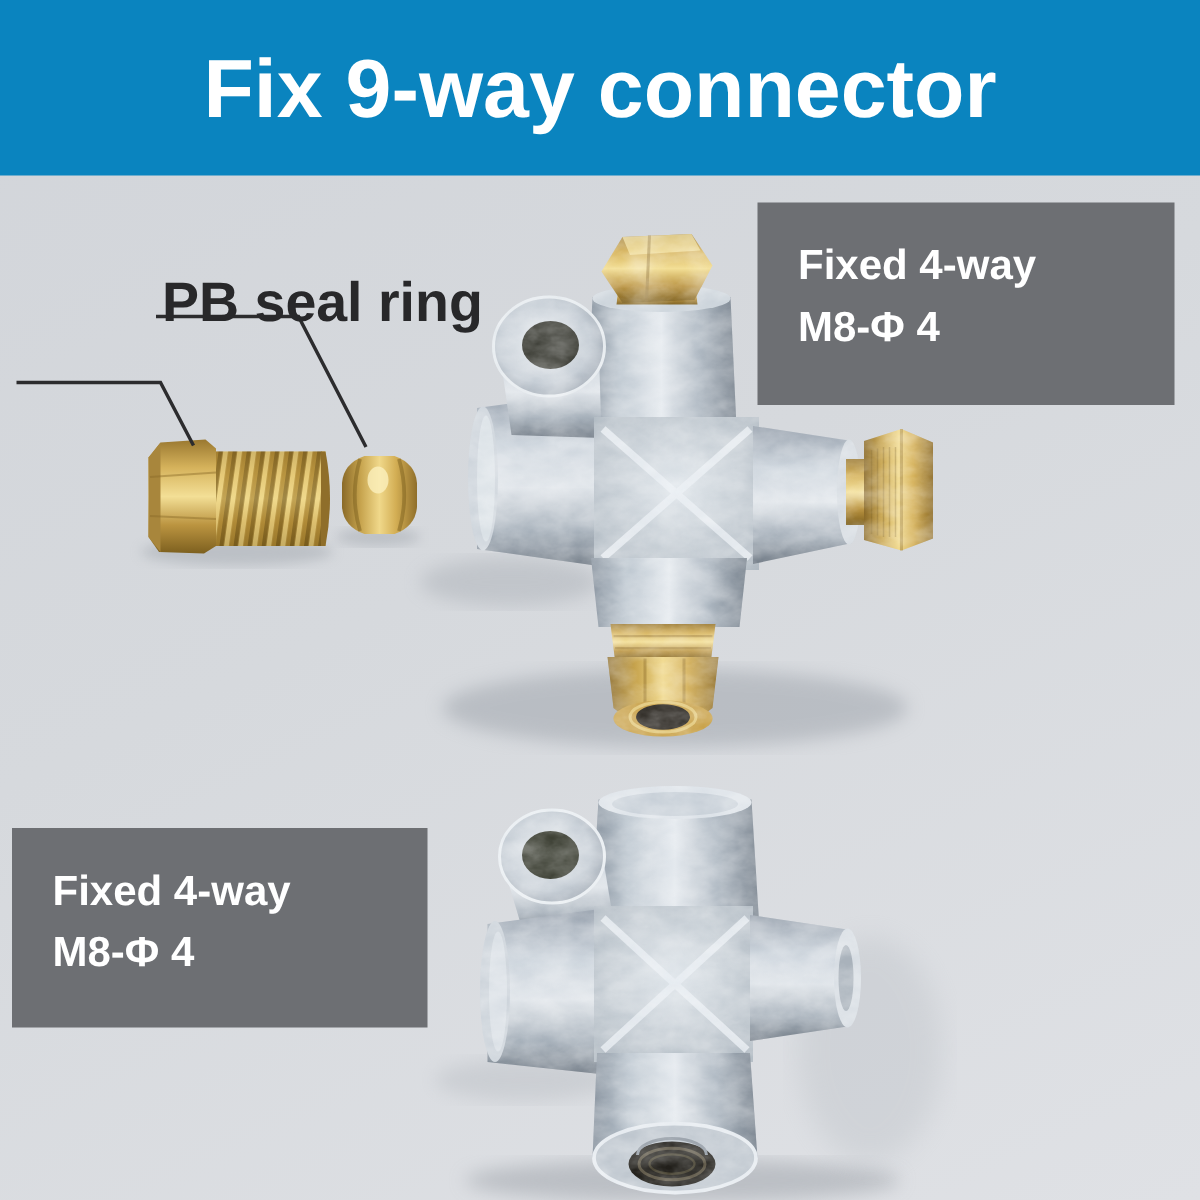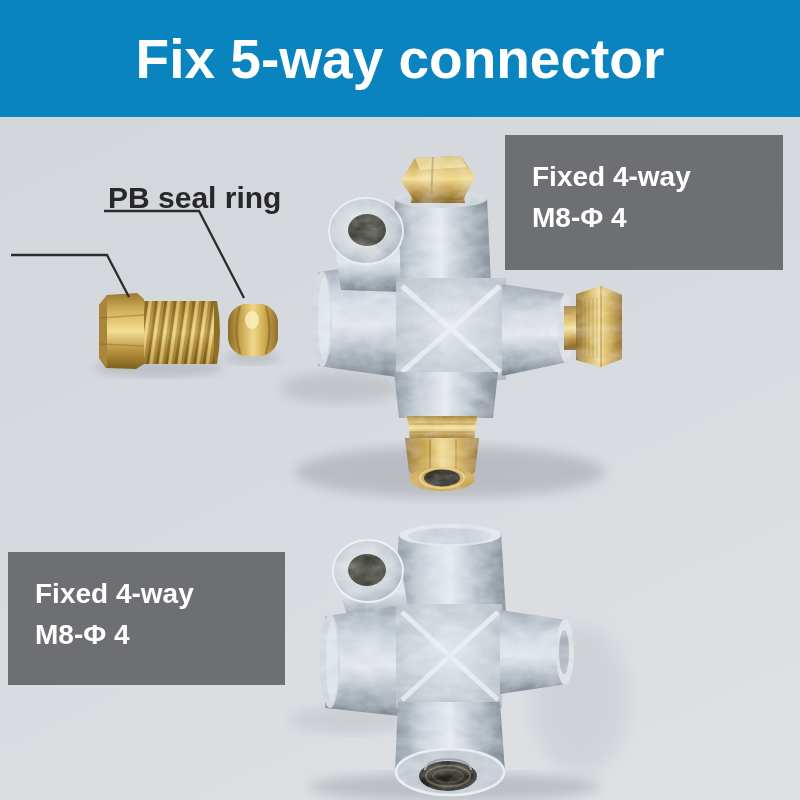--- a/index.html
+++ b/index.html
@@ -10,21 +10,21 @@
   }
   .banner{
     position:absolute;left:0;top:0;width:800px;height:117px;
     background:#0a84bf;display:flex;align-items:center;justify-content:center;
   }
   .banner h1{
     margin:0;color:#ffffff;font-size:55px;font-weight:700;letter-spacing:0;
   }
   .photo-svg{position:absolute;left:0;top:0;}
   .part-label{
-    position:absolute;color:#28282a;font-weight:700;font-size:30px;white-space:nowrap;
+    position:absolute;color:#28282a;font-weight:700;font-size:37px;white-space:nowrap;
   }
   .label-pb{left:108px;top:181px;}
   .label-pa{left:16px;top:222px;}
   .spec-box{
     position:absolute;background:#6d6f73;color:#ffffff;font-weight:700;
     font-size:28px;line-height:41px;padding:21px 0 0 27px;box-sizing:border-box;
   }
   .spec-box-top{left:505px;top:135px;width:278px;height:135px;}
   .spec-box-bottom{left:8px;top:552px;width:277px;height:133px;}
 </style>
@@ -195,21 +195,21 @@
       <ellipse cx="252" cy="320" rx="7" ry="9" fill="#fbf0bd" opacity="0.8"></ellipse>
     </g>
 
     <g stroke="#2c2c2e" stroke-width="2.3" fill="none">
       <path d="M104,211 L199,211 L244,298"></path>
       <path d="M11,255 L107,255 L129,297"></path>
     </g>
   </svg>
 
   <div class="banner">
-    <h1>Fix 5-way connector</h1>
+    <h1>Fix 9-way connector</h1>
   </div>
 
   <div class="part-label label-pb">PB seal ring</div>
 
   <div class="spec-box spec-box-top">
     <div>Fixed 4-way</div>
     <div>M8-Φ 4</div>
   </div>
   <div class="spec-box spec-box-bottom">
     <div>Fixed 4-way</div>

